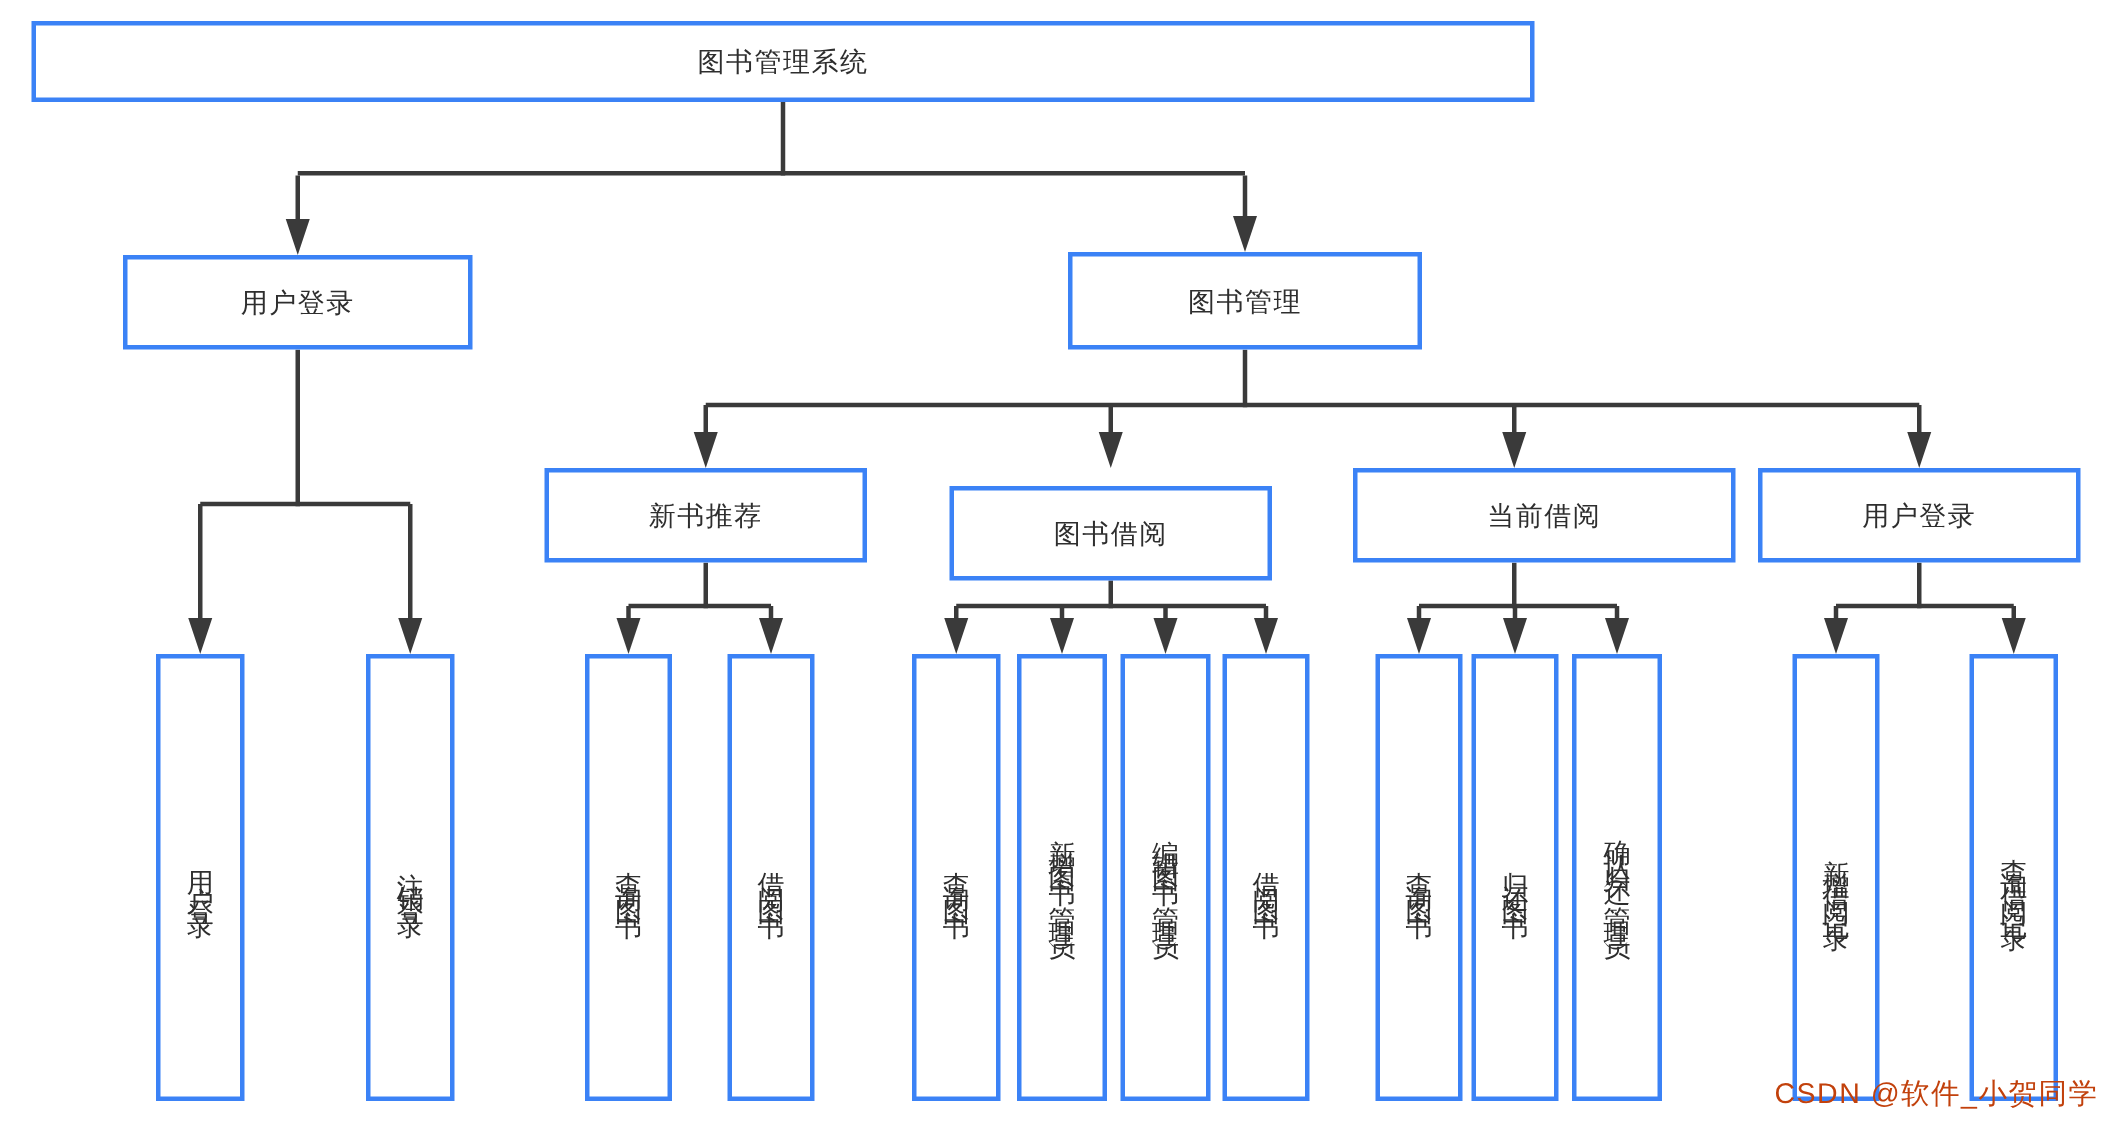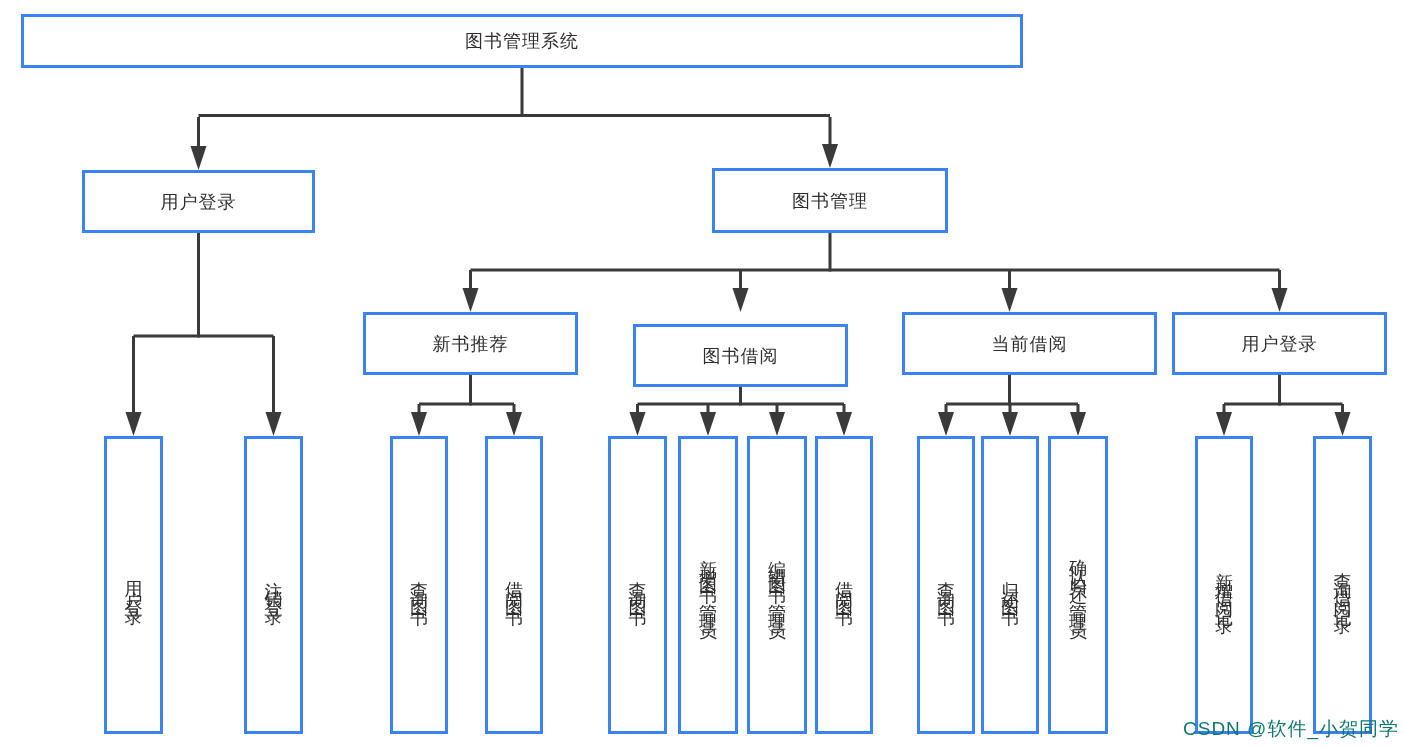--- a/index.html
+++ b/index.html
@@ -34,21 +34,21 @@
     letter-spacing: 9px;
     line-height: 1;
     font-size: 18px;
     white-space: nowrap;
   }
   .watermark {
     position: absolute;
     left: 1183px;
     top: 716px;
     font-size: 19px;
-    color: #0f766e;
+    color: #c2410c;
     letter-spacing: 1px;
     white-space: nowrap;
   }
 
   
   .n-root { left: 21px;   top: 14px;  width: 1002px; height: 54px; }
   .n-l2a  { left: 82px;   top: 170px; width: 233px;  height: 63px; }
   .n-l2b  { left: 712px;  top: 168px; width: 236px;  height: 65px; }
   .n-l3a  { left: 363px;  top: 312px; width: 215px;  height: 63px; }
   .n-l3b  { left: 633px;  top: 312px; width: 215px;  height: 63px; margin-top: 12px; }

